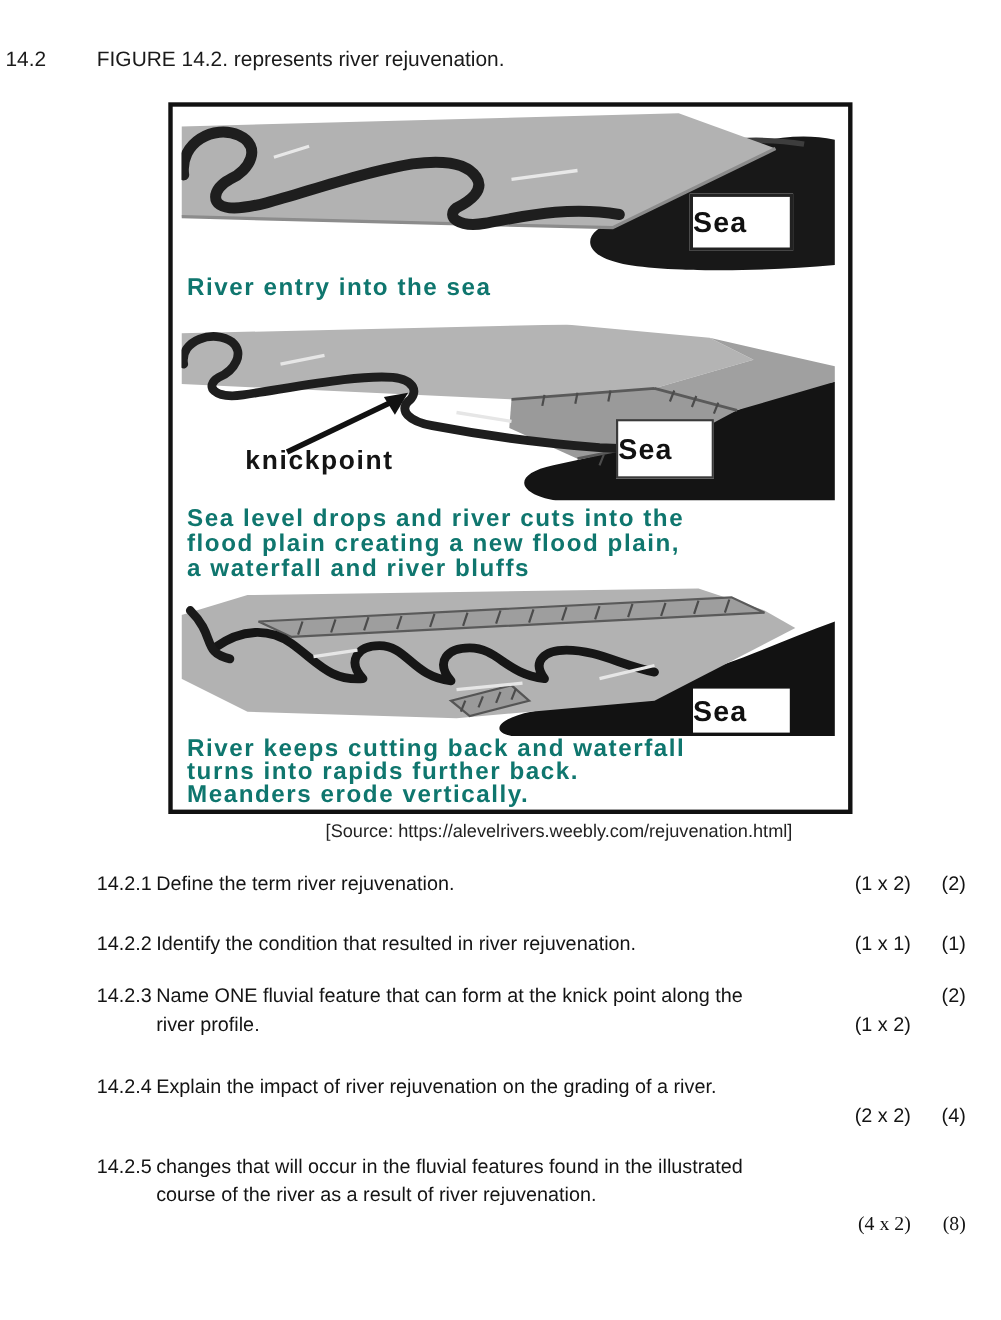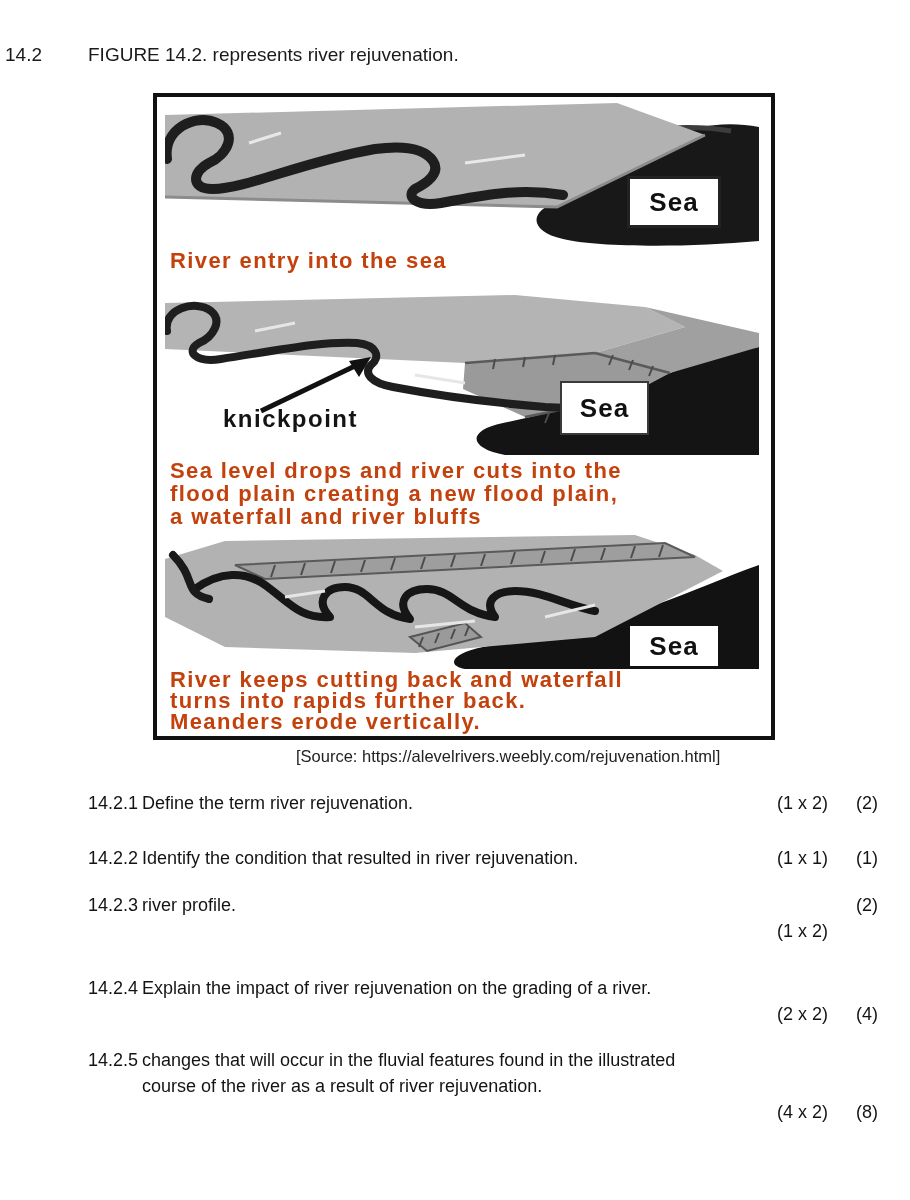--- a/index.html
+++ b/index.html
@@ -13,48 +13,48 @@
   
   .figure{
     position:absolute;left:153px;top:93px;width:614px;height:639px;
     border:4px solid #111;background:#fff;
   }
   .panel{position:absolute;left:8px;width:594px;}
   .panel-1{top:4px;height:146px;}
   .panel-2{top:198px;height:160px;}
   .panel-3{top:430px;height:142px;}
   .cap{
-    position:absolute;left:13px;font-weight:bold;color:#c2410c;
+    position:absolute;left:13px;font-weight:bold;color:#0f766e;
     font-size:22px;line-height:23px;letter-spacing:1.4px;white-space:nowrap;
   }
   .cap-1{top:152px;}
   .cap-2{top:362px;}
   .cap-3{top:572px;line-height:21px;}
   .sea-box{
-    position:absolute;background:#ffffff;display:flex;align-items:center;justify-content:center;
+    position:absolute;background:#ffffff;display:flex;align-items:center;
     font-weight:bold;font-size:26px;color:#111;letter-spacing:1px;
   }
   .sea-1{left:470px;top:79px;width:88px;height:46px;border:3px solid #222;}
   .sea-2{left:403px;top:284px;width:85px;height:50px;border:2px solid #3a3a3a;}
   .sea-3{left:473px;top:529px;width:88px;height:40px;}
   .knick{
     position:absolute;left:66px;top:308px;font-weight:bold;font-size:24px;
     letter-spacing:1.5px;color:#141414;
   }
   
   .source{position:absolute;left:296px;top:747px;font-size:16.5px;color:#222;}
   
   .q{position:absolute;left:88px;width:790px;font-size:18px;line-height:26px;color:#141414;}
   .q-1{top:790px;} .q-2{top:845px;} .q-3{top:892px;} .q-4{top:975px;} .q-5{top:1047px;}
   .qnum{position:absolute;left:0;top:0;}
   .qtext{margin-left:54px;width:600px;}
   .qline{display:block;}
   .mc{position:absolute;right:50px;text-align:center;}
   .mt{position:absolute;right:0;text-align:right;}
-  .r0{top:0;} .r1{top:26px;} .r2{top:52px;}
+  .r0{top:0;} .r1{top:26px;} .r2{top:52px;font-family:Liberation Serif, serif;}
 </style>
 </head>
 <body>
 
 <div class="page">
 
   <div class="hdr-num">14.2</div>
   <div class="hdr-title">FIGURE 14.2. represents river rejuvenation.</div>
 
   <div class="figure">
@@ -138,20 +138,21 @@
     <div class="qtext">
       <span class="qline">Identify the condition that resulted in river rejuvenation.</span>
     </div>
     <span class="mc r0">(1 x 1)</span>
     <span class="mt r0">(1)</span>
   </div>
 
   <div class="q q-3">
     <span class="qnum">14.2.3</span>
     <div class="qtext">
+      <span class="qline">Name ONE fluvial feature that can form at the knick point along the</span>
       <span class="qline">river profile.</span>
     </div>
     <span class="mc r1">(1 x 2)</span>
     <span class="mt r0">(2)</span>
   </div>
 
   <div class="q q-4">
     <span class="qnum">14.2.4</span>
     <div class="qtext">
       <span class="qline">Explain the impact of river rejuvenation on the grading of a river.</span>

